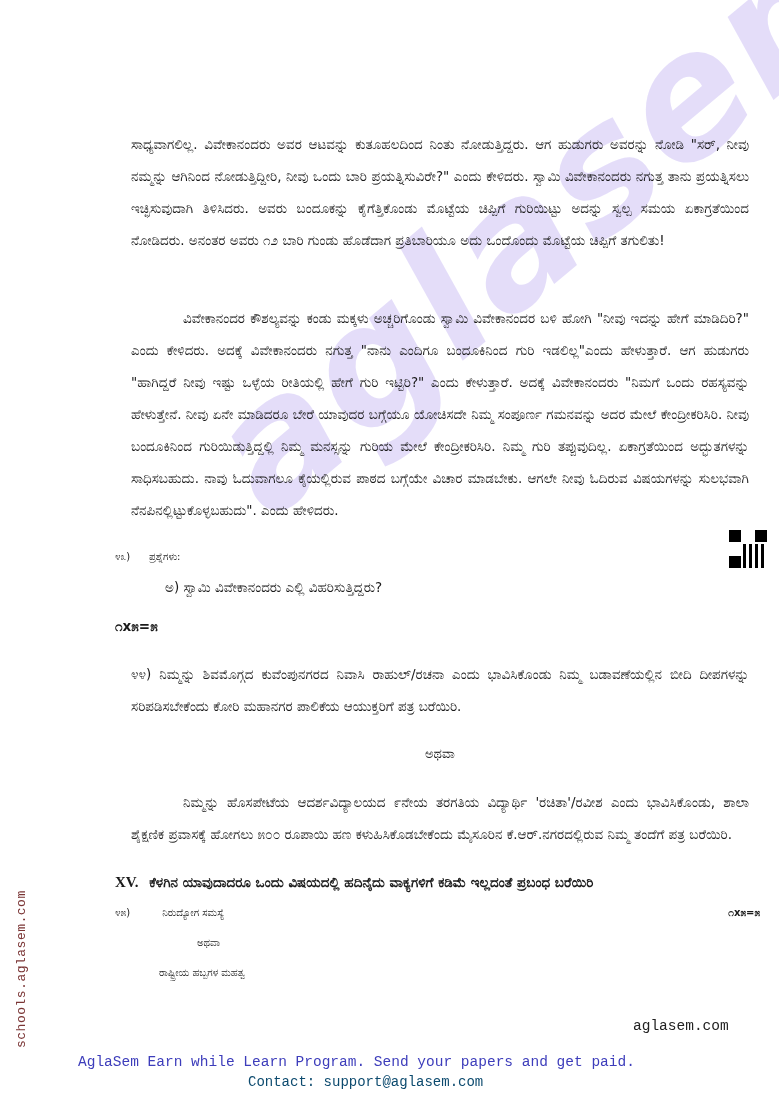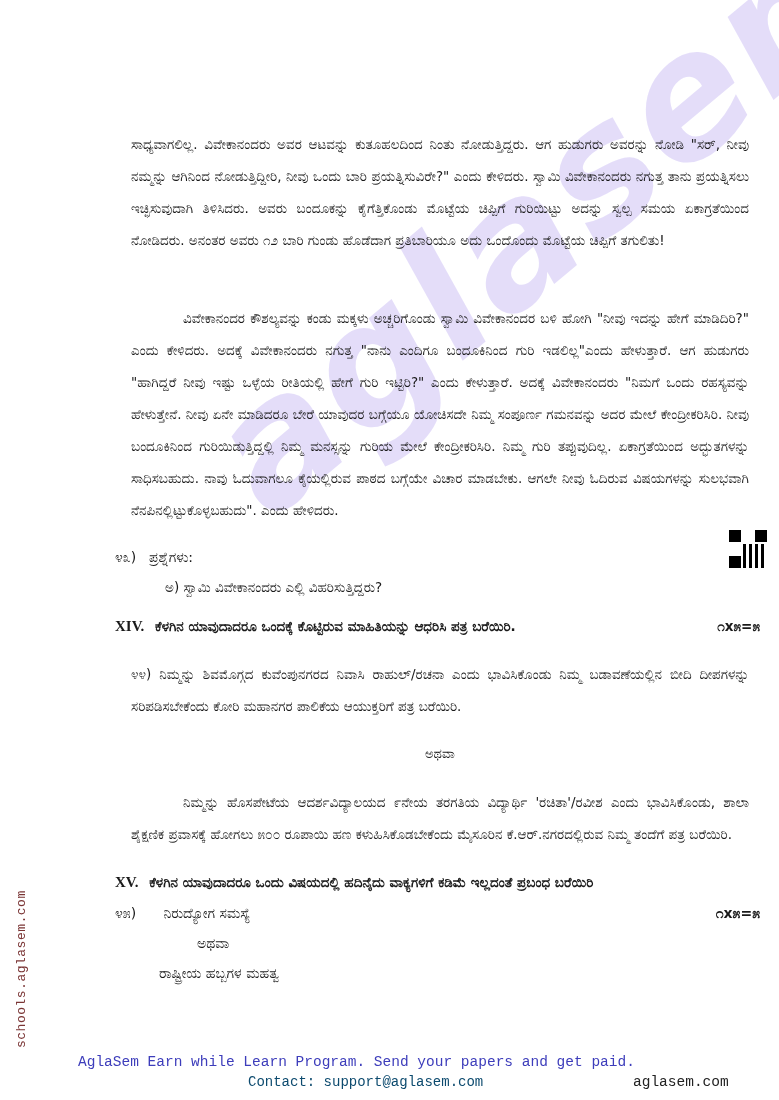--- a/index.html
+++ b/index.html
@@ -11,21 +11,21 @@
   .watermark {
     position: absolute; left: 170px; top: 400px;
     font-family: "DejaVu Sans", sans-serif; font-size: 170px; font-weight: bold; font-style: italic;
     color: #cfc3f5; opacity: 0.55; transform: rotate(-40deg); transform-origin: left top;
     letter-spacing: 4px; z-index: 0; white-space: nowrap;
   }
   .content { position: absolute; left: 115px; top: 112px; width: 650px; z-index: 1; }
   .p { font-size: 13.5px; line-height: 32px; text-align: justify; margin: 16px; }
   .indent { text-indent: 52px; }
   .gap { height: 14px; }
-  .q-row { display: flex; align-items: flex-end; font-size: 14px; line-height: 30px; }
+  .q-row { display: flex; align-items: flex-end; font-size: 10px; line-height: 30px; }
   .q-label { width: 34px; flex-shrink: 0; }
   .sub { padding-left: 50px; font-size: 13.5px; line-height: 30px; }
   .section-head { display: flex; justify-content: space-between; font-size: 13.5px; line-height: 32px; font-weight: bold; margin-top: 8px; }
   .section-head .roman { font-family: "Liberation Serif", serif; font-size: 15px; margin-right: 6px; }
   .marks { font-weight: bold; padding-right: 5px; }
   .center { text-align: center; font-size: 13px; line-height: 32px; }
   .bold { font-weight: normal; }
   .qr {
     position: absolute; left: 729px; top: 530px; width: 38px; height: 38px; z-index: 2;
     background:
@@ -33,21 +33,21 @@
       linear-gradient(#000,#000) 26px 0/12px 12px no-repeat,
       linear-gradient(#000,#000) 0 26px/12px 12px no-repeat,
       repeating-linear-gradient(90deg,#000 0 3px,#fff 3px 6px) 14px 14px/24px 24px no-repeat;
   }
   .side-url {
     position: absolute; left: 14px; top: 1048px; transform: rotate(-90deg); transform-origin: left top;
     font-family: "Liberation Mono", monospace; font-size: 13px; color: #7a3535; white-space: nowrap; letter-spacing: 0.5px;
   }
   .footer1 { position: absolute; left: 70px; top: 1054px; font-family: "Liberation Mono", monospace; font-size: 14.5px; color: #3d3dbb; white-space: nowrap; margin-left: 8px; }
   .footer2 { position: absolute; left: 248px; top: 1074px; font-family: "Liberation Mono", monospace; font-size: 14px; color: #0c4a6e; white-space: nowrap; }
-  .footer3 { position: absolute; left: 633px; top: 1074px; font-family: "Liberation Mono", monospace; font-size: 14.5px; color: #222; white-space: nowrap; }
+  .footer3 { position: absolute; left: 633px; top: 1018px; font-family: "Liberation Mono", monospace; font-size: 14.5px; color: #222; white-space: nowrap; }
 </style>
 </head>
 <body>
 
 <div class="page">
   <div class="watermark">aglasem</div>
 
   <div class="content">
     <p class="p">ಸಾಧ್ಯವಾಗಲಿಲ್ಲ. ವಿವೇಕಾನಂದರು ಅವರ ಆಟವನ್ನು ಕುತೂಹಲದಿಂದ ನಿಂತು ನೋಡುತ್ತಿದ್ದರು. ಆಗ ಹುಡುಗರು ಅವರನ್ನು ನೋಡಿ "ಸರ್, ನೀವು ನಮ್ಮನ್ನು ಆಗಿನಿಂದ ನೋಡುತ್ತಿದ್ದೀರಿ, ನೀವು ಒಂದು ಬಾರಿ ಪ್ರಯತ್ನಿಸುವಿರೇ?" ಎಂದು ಕೇಳಿದರು. ಸ್ವಾಮಿ ವಿವೇಕಾನಂದರು ನಗುತ್ತ ತಾನು ಪ್ರಯತ್ನಿಸಲು ಇಚ್ಛಿಸುವುದಾಗಿ ತಿಳಿಸಿದರು. ಅವರು ಬಂದೂಕನ್ನು ಕೈಗೆತ್ತಿಕೊಂಡು ಮೊಟ್ಟೆಯ ಚಿಪ್ಪಿಗೆ ಗುರಿಯಿಟ್ಟು ಅದನ್ನು ಸ್ವಲ್ಪ ಸಮಯ ಏಕಾಗ್ರತೆಯಿಂದ ನೋಡಿದರು. ಅನಂತರ ಅವರು ೧೨ ಬಾರಿ ಗುಂಡು ಹೊಡೆದಾಗ ಪ್ರತಿಬಾರಿಯೂ ಅದು ಒಂದೊಂದು ಮೊಟ್ಟೆಯ ಚಿಪ್ಪಿಗೆ ತಗುಲಿತು!</p>
     <div class="gap"></div>
@@ -56,24 +56,20 @@
     <div class="q-row">
       <span class="q-label">೪೩)</span>
       <span class="bold">ಪ್ರಶ್ನೆಗಳು:</span>
     </div>
     <div class="sub">
       <span>ಅ)</span>
       <span>ಸ್ವಾಮಿ ವಿವೇಕಾನಂದರು ಎಲ್ಲಿ ವಿಹರಿಸುತ್ತಿದ್ದರು?</span>
     </div>
 
     <div class="section-head">
-      <span>
-        <span class="roman">XIV.</span>
-        <span>ಕೆಳಗಿನ ಯಾವುದಾದರೂ ಒಂದಕ್ಕೆ ಕೊಟ್ಟಿರುವ ಮಾಹಿತಿಯನ್ನು ಆಧರಿಸಿ ಪತ್ರ ಬರೆಯಿರಿ.</span>
-      </span>
       <span class="marks">೧x೫=೫</span>
     </div>
     <p class="p">
       <span>೪೪)</span>
       <span>ನಿಮ್ಮನ್ನು ಶಿವಮೊಗ್ಗದ ಕುವೆಂಪುನಗರದ ನಿವಾಸಿ ರಾಹುಲ್/ರಚನಾ ಎಂದು ಭಾವಿಸಿಕೊಂಡು ನಿಮ್ಮ ಬಡಾವಣೆಯಲ್ಲಿನ ಬೀದಿ ದೀಪಗಳನ್ನು ಸರಿಪಡಿಸಬೇಕೆಂದು ಕೋರಿ ಮಹಾನಗರ ಪಾಲಿಕೆಯ ಆಯುಕ್ತರಿಗೆ ಪತ್ರ ಬರೆಯಿರಿ.</span>
     </p>
     <div class="center">ಅಥವಾ</div>
     <p class="p indent">ನಿಮ್ಮನ್ನು ಹೊಸಪೇಟೆಯ ಆದರ್ಶವಿದ್ಯಾಲಯದ ೯ನೇಯ ತರಗತಿಯ ವಿದ್ಯಾರ್ಥಿ 'ರಚಿತಾ'/ರವೀಶ ಎಂದು ಭಾವಿಸಿಕೊಂಡು, ಶಾಲಾ ಶೈಕ್ಷಣಿಕ ಪ್ರವಾಸಕ್ಕೆ ಹೋಗಲು ೫೦೦ ರೂಪಾಯಿ ಹಣ ಕಳುಹಿಸಿಕೊಡಬೇಕೆಂದು ಮೈಸೂರಿನ ಕೆ.ಆರ್.ನಗರದಲ್ಲಿರುವ ನಿಮ್ಮ ತಂದೆಗೆ ಪತ್ರ ಬರೆಯಿರಿ.</p>
 
     <div class="section-head">

